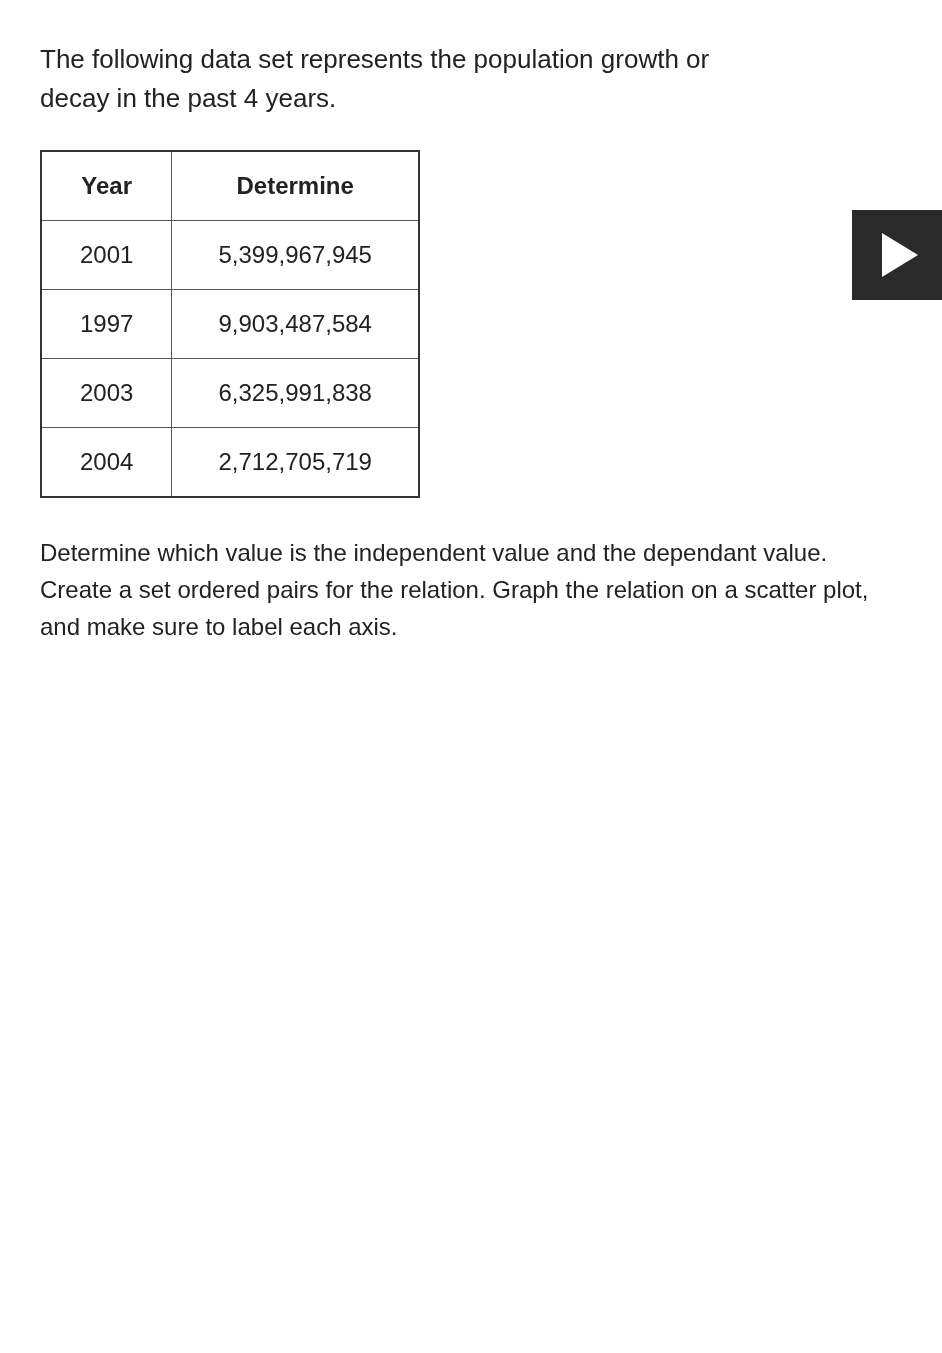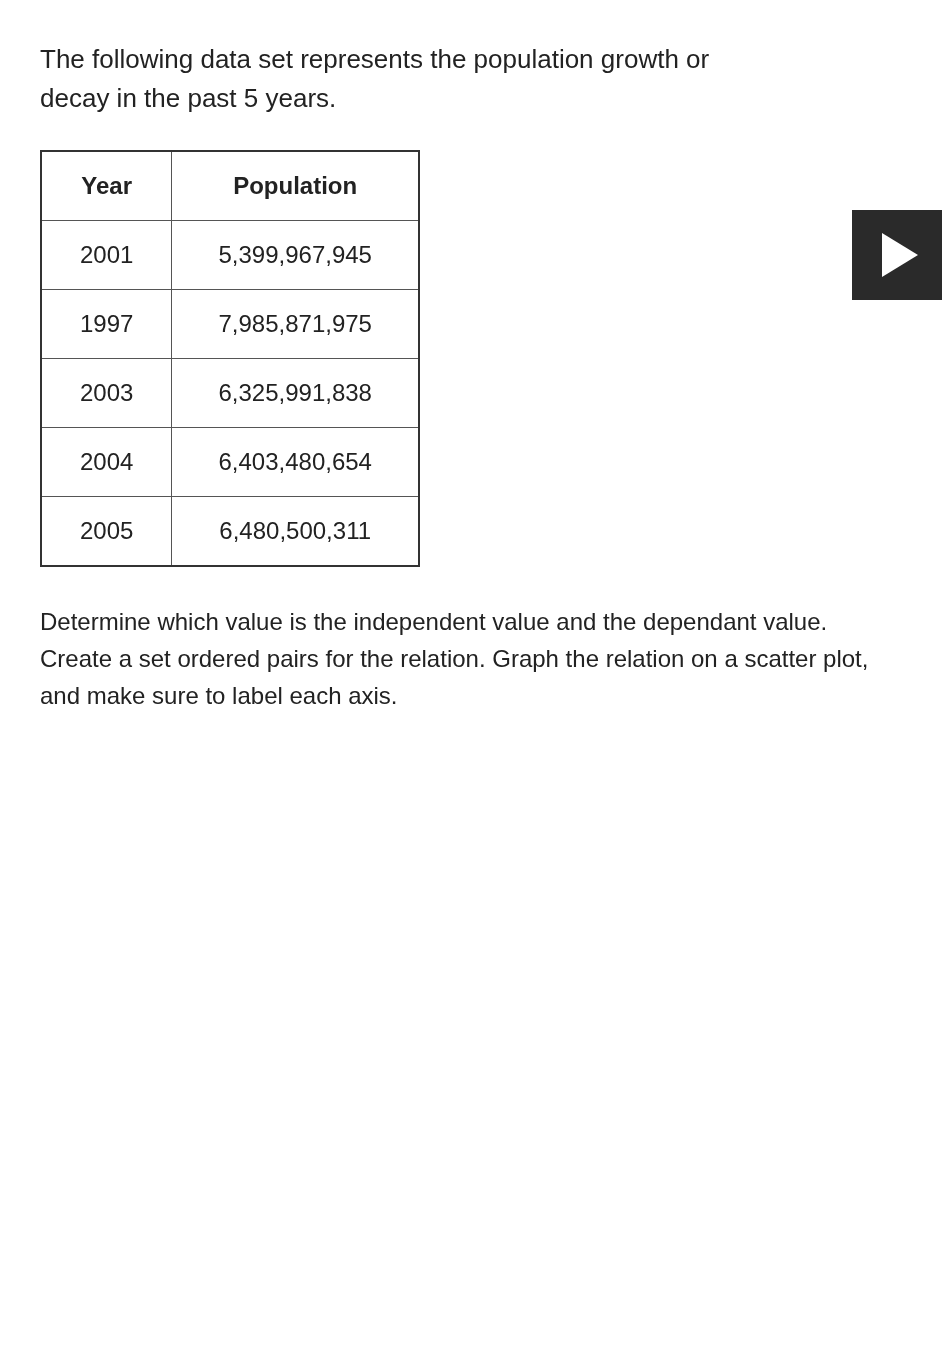--- a/index.html
+++ b/index.html
@@ -81,50 +81,46 @@
 
     .bottom-text {
       font-size: 24px;
       line-height: 1.55;
       max-width: 860px;
     }
   </style>
 </head>
 <body>
 
-<p class="intro-text">The following data set represents the population growth or decay in the past 5 years.</p>
+<p class="intro-text">The following data set represents the population growth or decay in the past 4 years.</p>
 
 <div class="table-container">
   <table>
     <thead>
       <tr>
         <th>Year</th>
-        <th>Population</th>
+        <th>Determine</th>
       </tr>
     </thead>
     <tbody id="table-body">
     <tr>
           <td>2001</td>
           <td>5,399,967,945</td>
         </tr>
         <tr>
           <td>1997</td>
-          <td>7,985,871,975</td>
+          <td>9,903,487,584</td>
         </tr>
         <tr>
           <td>2003</td>
           <td>6,325,991,838</td>
         </tr>
         <tr>
           <td>2004</td>
-          <td>6,403,480,654</td>
-        </tr>
-        <tr>
-          <td>2005</td>
-          <td>6,480,500,311</td>
+          <td>2,712,705,719</td>
         </tr>
       </tbody>
   </table>
 </div>
 
 <div class="play-button" title="Play">
   <div class="play-triangle"></div>
 </div>
 
 <p class="bottom-text">Determine which value is the independent value and the dependant value.  Create a set ordered pairs for the relation. Graph the relation on a scatter plot, and make sure to label each axis.</p>

